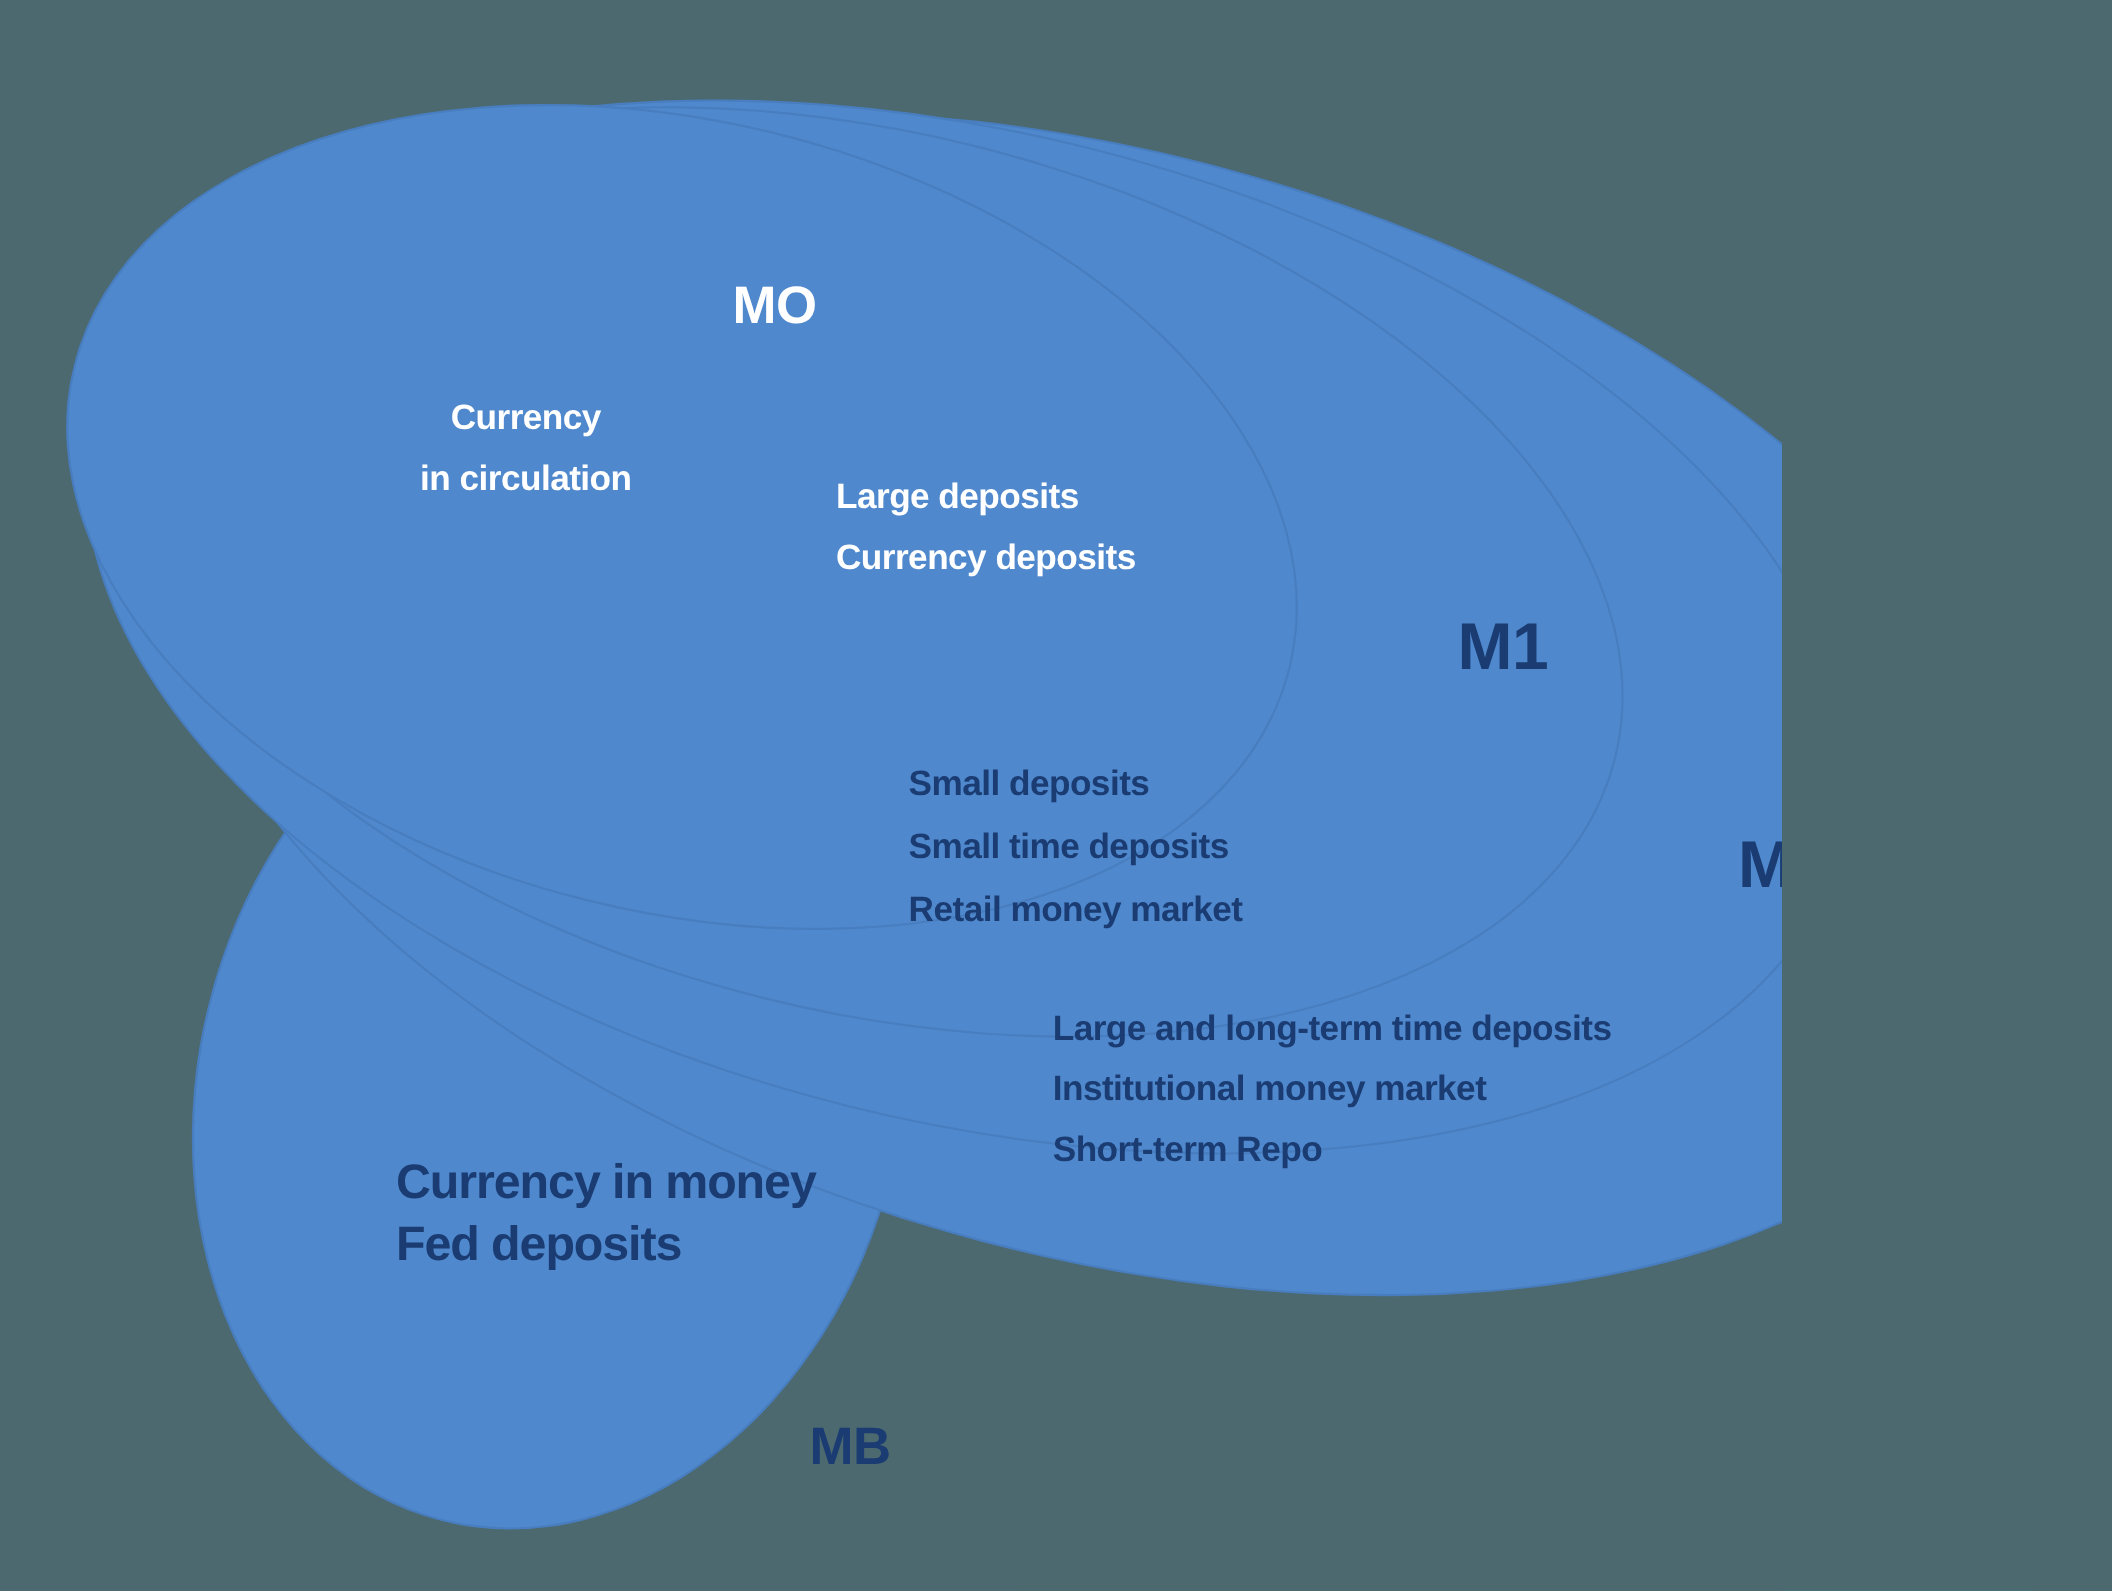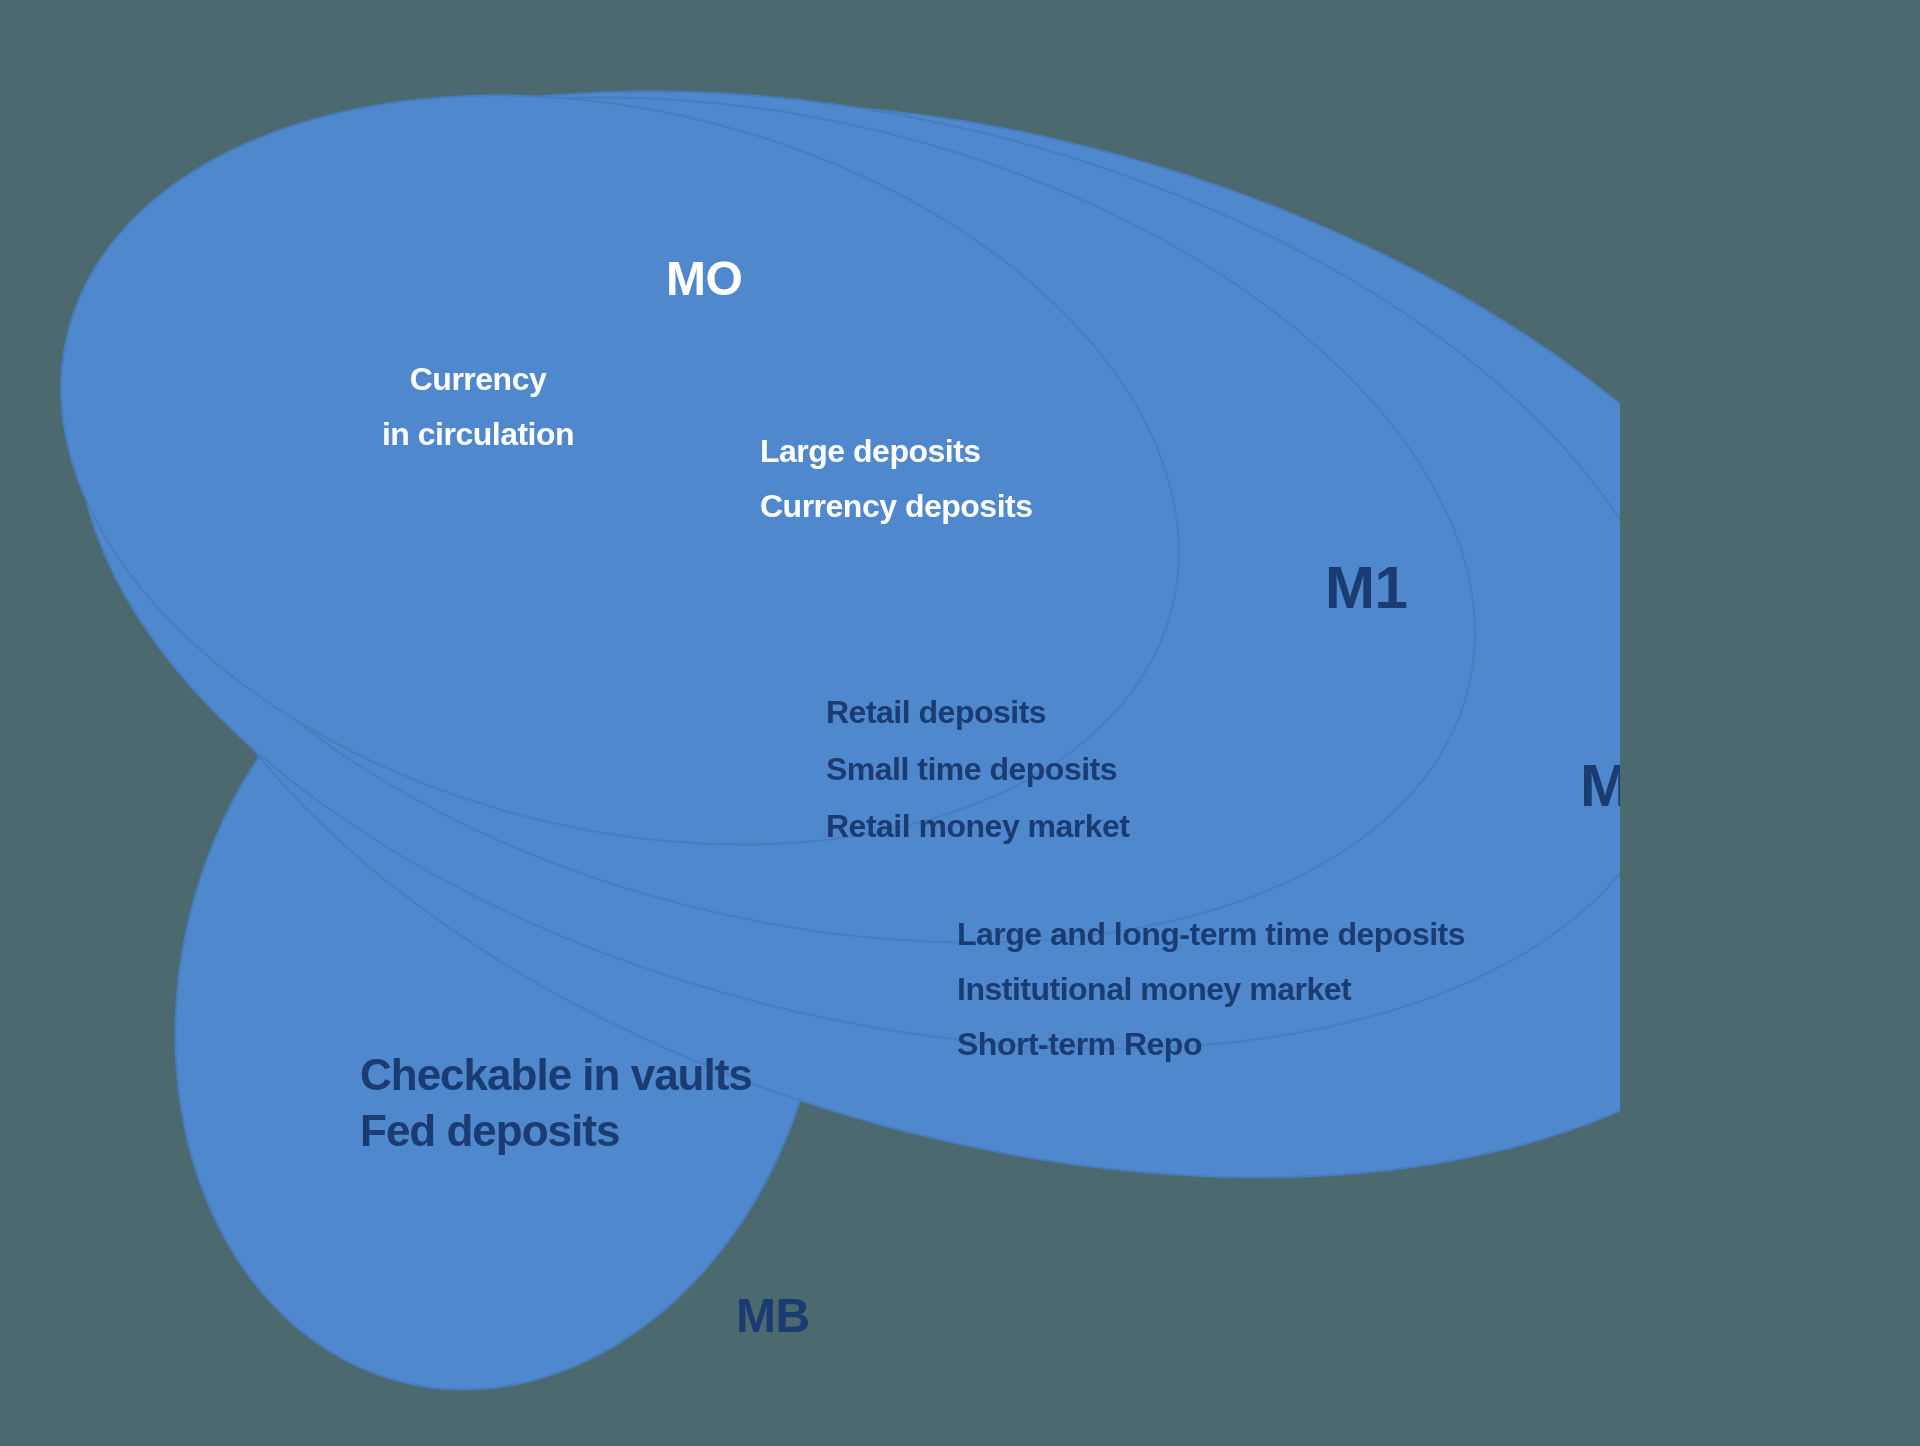--- a/index.html
+++ b/index.html
@@ -76,29 +76,29 @@
     <div>Currency</div>
     <div>in circulation</div>
   </div>
 
   <div class="txt white items grp-demand">
     <div>Large deposits</div>
     <div>Currency deposits</div>
   </div>
 
   <div class="txt navy items grp-m2items">
-    <div>Retail deposits</div>
+    <div>Small deposits</div>
     <div>Small time deposits</div>
     <div>Retail money market</div>
   </div>
 
   <div class="txt navy items grp-m3items">
     <div>Large and long-term time deposits</div>
     <div>Institutional money market</div>
     <div>Short-term Repo</div>
   </div>
 
   <div class="txt navy items grp-mbitems">
-    <div>Checkable in vaults</div>
+    <div>Currency in money</div>
     <div>Fed deposits</div>
   </div>
 
 </div>
 
 </body></html>

